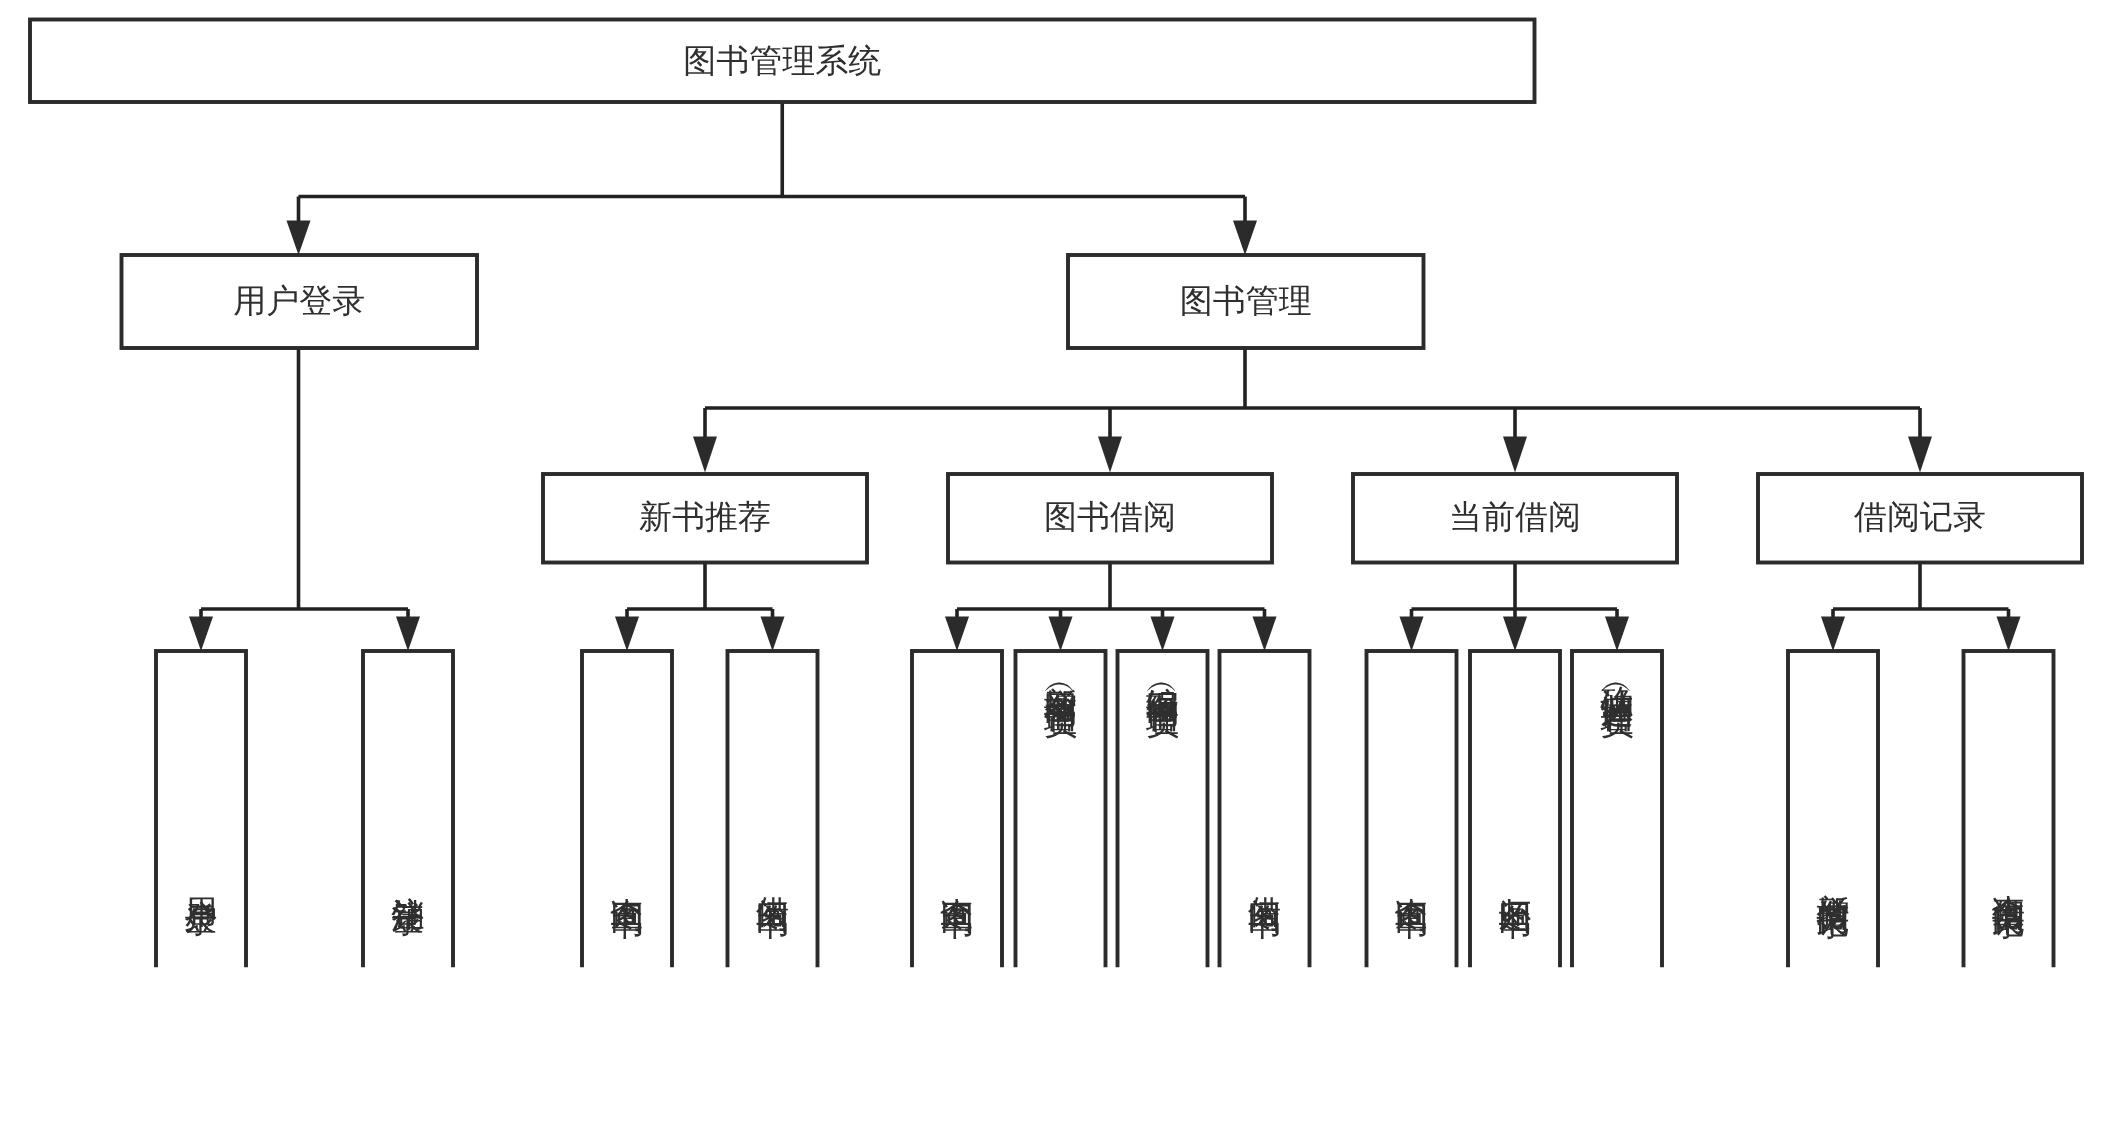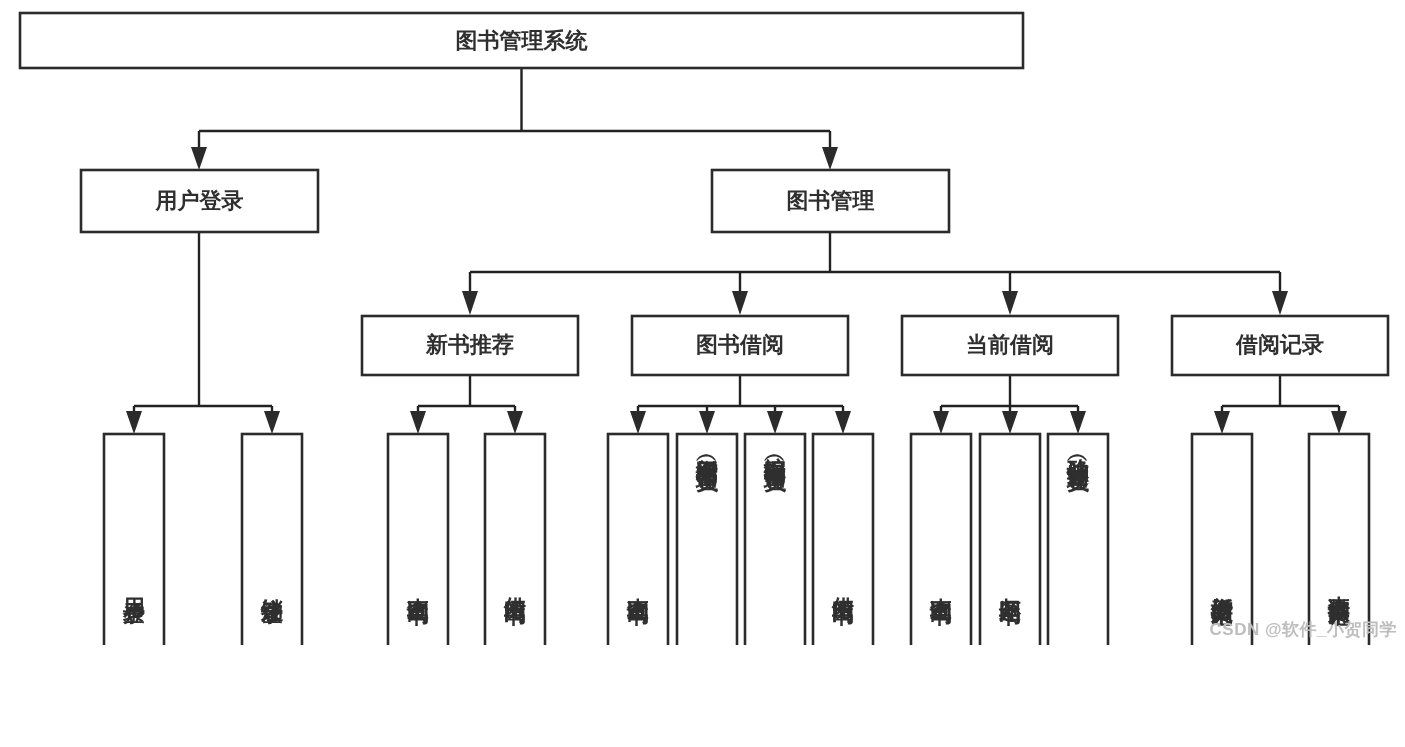--- a/index.html
+++ b/index.html
@@ -10,21 +10,20 @@
   }
   body {
     font-family: "Liberation Sans", "DejaVu Sans", sans-serif;
   }
   #diagram-root {
     position: relative;
     width: 1405px;
     height: 645px;
     background: #ffffff;
     overflow: hidden;
-    font-weight: bold;
   }
   svg.canvas {
     position: absolute;
     left: 0;
     top: 0;
     width: 1405px;
     height: 747px;
   }
   .node-rect {
     fill: #ffffff;
@@ -236,15 +235,14 @@
   <div class="leaf-label-wrap" style="left:1048px; top:434px; width:60px; height:300px; align-items:flex-start;">
     <span class="leaf-label" style="margin-top:6px;">确认归还（管理员）</span>
   </div>
   <div class="leaf-label-wrap" style="left:1192px; top:434px; width:60px; height:300px;">
     <span class="leaf-label">新增借阅记录</span>
   </div>
   <div class="leaf-label-wrap" style="left:1309px; top:434px; width:60px; height:300px;">
     <span class="leaf-label">查询借阅记录</span>
   </div>
 
-  <div class="watermark">CSDN @软件_小贺同学</div>
 
 </div>
 
 </body></html>

